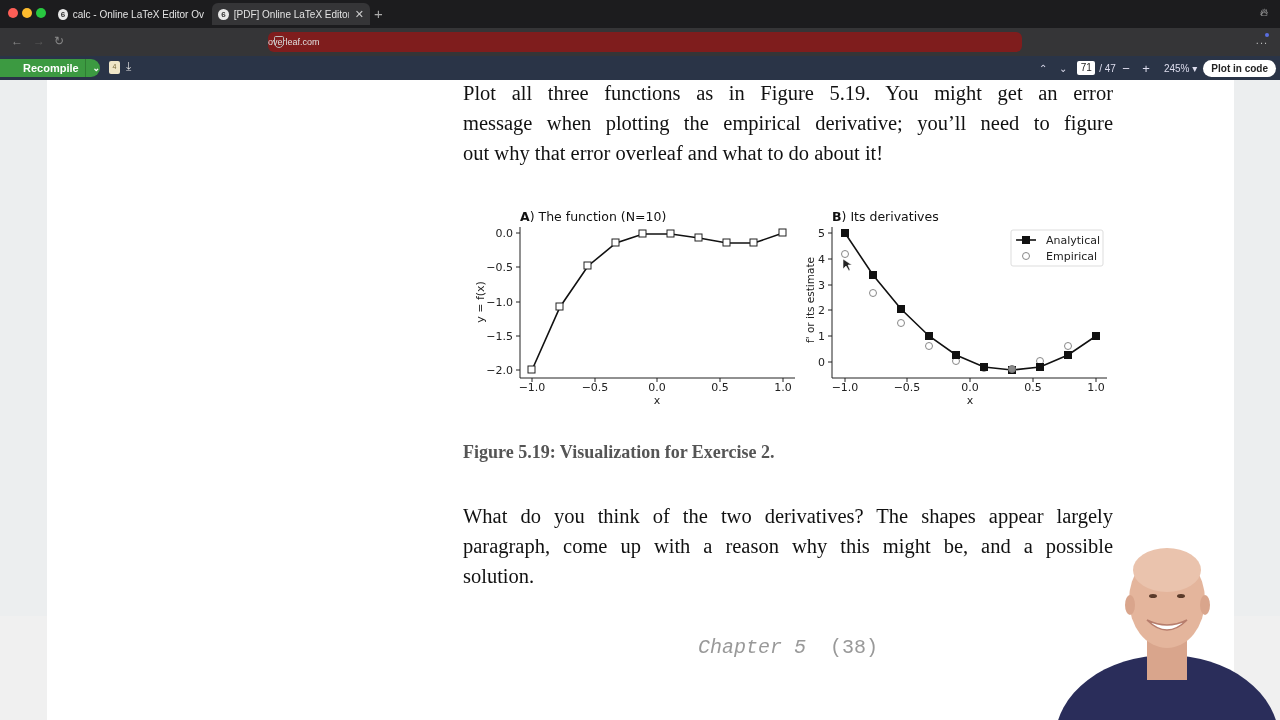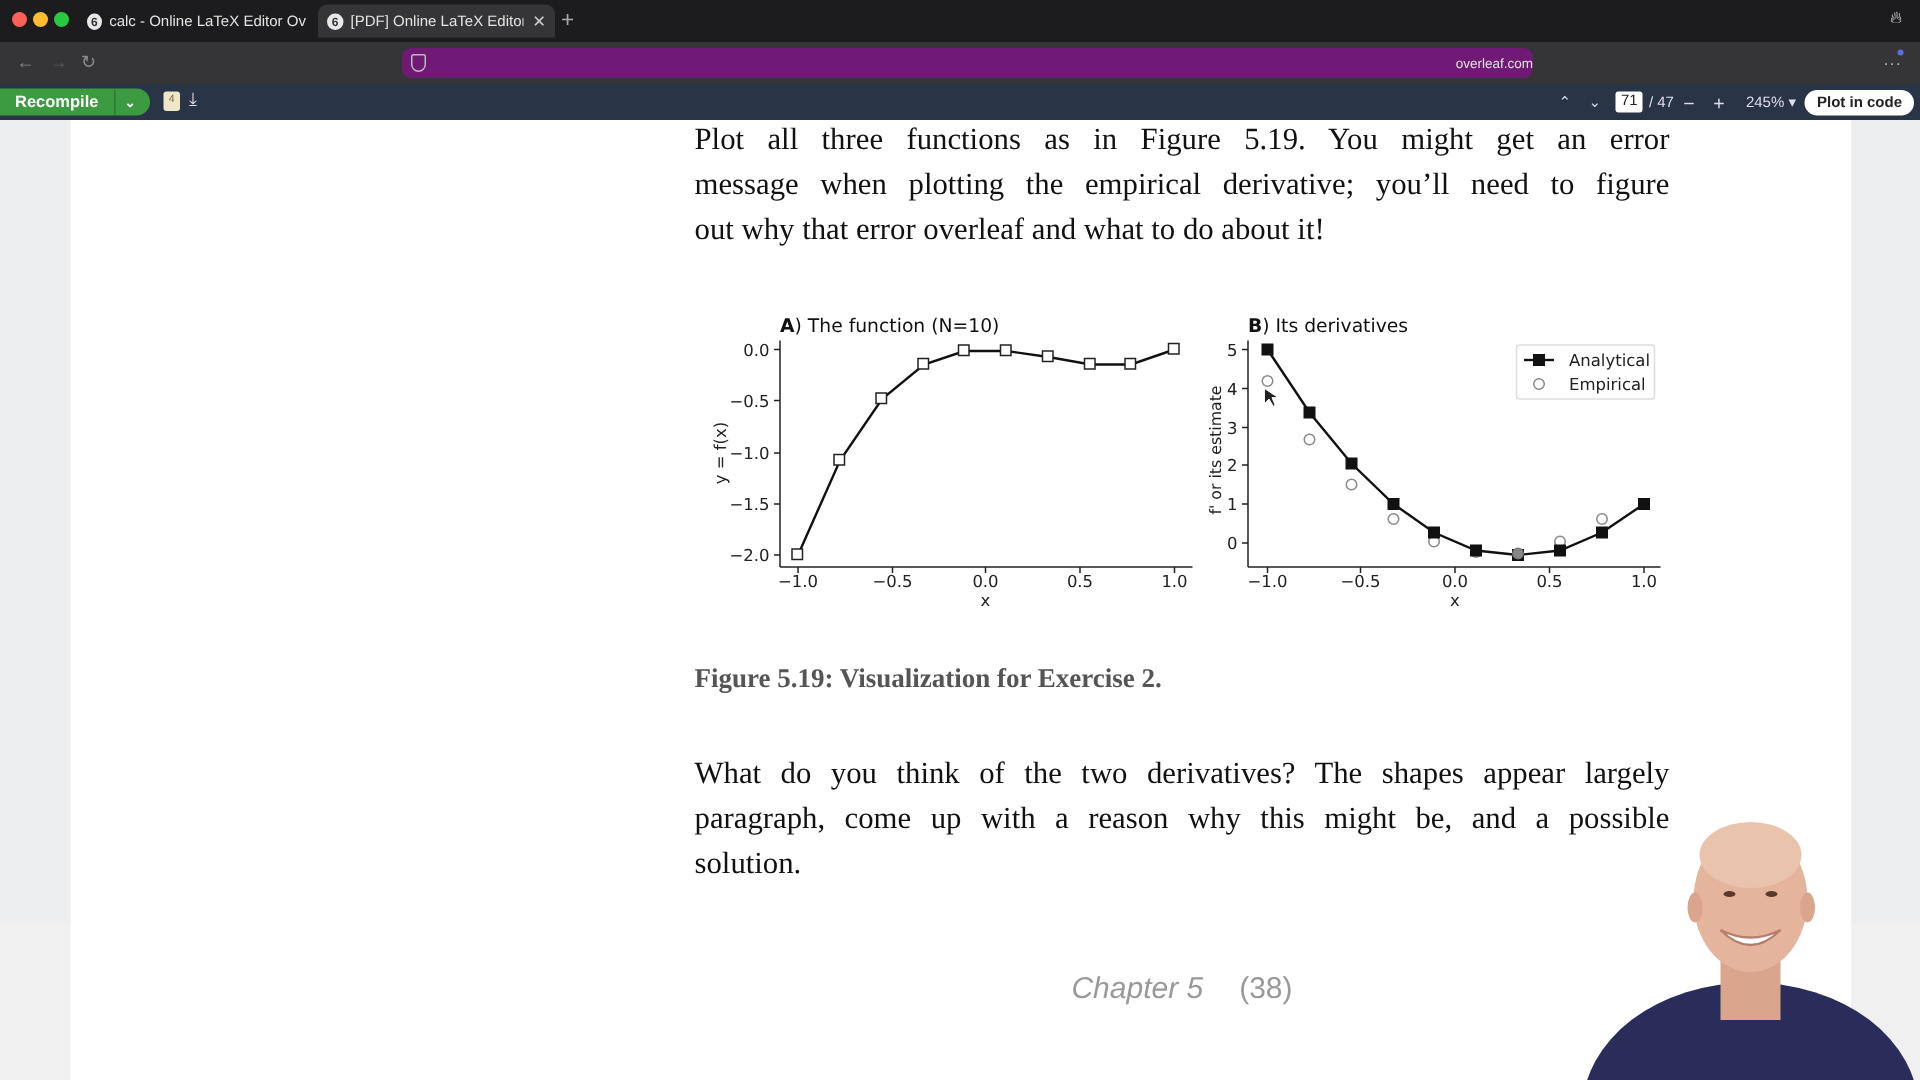--- a/index.html
+++ b/index.html
@@ -7,44 +7,44 @@
   .tabbar { position: absolute; left: 0; top: 0; width: 1280px; height: 28px; background: #1c1c1e; }
   .traffic { position: absolute; top: 8px; width: 10px; height: 10px; border-radius: 50%; }
   .tab { position: absolute; top: 3px; height: 22px; display: flex; align-items: center; font-size: 10px; color: #e3e3e3; padding: 0 6px; border-radius: 6px 6px 0 0; }
   .tab.active { background: #353537; }
   .tab .favicon { width: 11px; height: 11px; border-radius: 50%; background: #e8e8e8; color: #333; font-size: 8px; text-align: center; line-height: 11px; margin-right: 5px; font-weight: bold; }
   .tab .close { margin-left: 6px; color: #ccc; font-size: 11px; }
   .newtab { position: absolute; left: 374px; top: 5px; color: #aaa; font-size: 15px; }
   .flame { position: absolute; right: 12px; top: 6px; color: #ddd; font-size: 11px; }
   .navbar { position: absolute; left: 0; top: 28px; width: 1280px; height: 28px; background: #353537; }
   .navbtn { position: absolute; top: 6px; font-size: 12px; color: #8a8a8a; }
-  .urlbar { position: absolute; left: 268px; top: 4px; width: 754px; height: 20px; background: #701a75; border-radius: 6px; font-size: 9px; color: #e0e0e0; text-align: right; line-height: 20px; }
+  .urlbar { position: absolute; left: 268px; top: 4px; width: 754px; height: 20px; background: #7f1d1d; border-radius: 6px; font-size: 9px; color: #e0e0e0; text-align: left; line-height: 20px; }
   .shield { position: absolute; left: 6px; top: 4px; width: 10px; height: 12px; border: 1.4px solid #bbb; border-radius: 2px 2px 6px 6px; }
   .menu-dots { position: absolute; right: 12px; top: 6px; color: #bbb; font-size: 11px; letter-spacing: 1px; }
   .menu-dot-blue { position: absolute; right: 11px; top: 5px; width: 4px; height: 4px; border-radius: 50%; background: #5a6ee0; }
   .toolbar { position: absolute; left: 0; top: 56px; width: 1280px; height: 24px; background: #2a3447; }
   .recompile { position: absolute; left: 0; top: 3px; height: 18px; width: 100px; background: #3c9a41; border-radius: 0 9px 9px 0; color: #fff; font-size: 11px; font-weight: bold; display: flex; align-items: center; }
-  .recompile .lbl { padding-left: 10px; width: 76px; }
+  .recompile .lbl { padding-left: 10px; width: 76px; margin-left: 13px; }
   .recompile .caret { font-size: 9px; border-left: 1px solid #2f7d33; padding-left: 6px; height: 18px; line-height: 18px; }
   .logs-icon { position: absolute; left: 109px; top: 5px; width: 11px; height: 13px; background: #f0e6c8; border-radius: 2px; font-size: 7px; color: #7a6a3a; text-align: center; line-height: 12px; }
   .download-icon { position: absolute; left: 126px; top: 3px; color: #ddd; font-size: 12px; }
   .tb-right { position: absolute; right: 0; top: 0; height: 24px; display: flex; align-items: center; font-size: 10px; color: #dde; }
   .tb-right .chev { width: 20px; text-align: center; font-size: 10px; }
   .pageinput { width: 18px; height: 14px; background: #fff; color: #222; text-align: center; line-height: 14px; border-radius: 2px; margin-left: 4px; font-size: 10px; }
   .pagetotal { margin-left: 4px; margin-right: 0; }
   .zbtn { width: 20px; text-align: center; font-size: 13px; }
   .zoomlvl { margin-left: 8px; margin-right: 6px; }
   .showcode { background: #fff; color: #222; border-radius: 9px; height: 17px; line-height: 17px; padding: 0 8px; font-size: 10px; font-weight: bold; margin-right: 4px; }
   .viewer { position: absolute; left: 0; top: 80px; width: 1280px; height: 536px; background: #eceeef; }
   .page { position: absolute; left: 47px; top: 0; width: 1187px; height: 640px; background: #fff; }
   .para { position: absolute; left: 416px; width: 650px; font-family: "Liberation Serif", serif; font-size: 20.5px; line-height: 30px; color: #111; text-align: justify; }
   .para .line { display: block; white-space: nowrap; text-align-last: justify; }
   .para .line.last { text-align-last: left; }
   .caption { position: absolute; left: 416px; width: 650px; top: 362px; font-family: "Liberation Serif", serif; font-weight: bold; font-size: 18px; color: #555; }
-  .footer { position: absolute; left: 416px; width: 650px; top: 556px; text-align: center; font-family: Liberation Sans, sans-serif; font-style: italic; font-size: 20px; color: #999; margin-top: 12px; }
+  .footer { position: absolute; left: 416px; width: 650px; top: 556px; text-align: center; font-family: Liberation Mono, monospace; font-style: italic; font-size: 20px; color: #999; }
   .footer .num { font-style: normal; margin-left: 24px; }
   svg text { font-family: "DejaVu Sans", sans-serif; }
   .webcam { position: absolute; left: 1055px; top: 540px; width: 225px; height: 180px; overflow: hidden; }
 </style>
 </head>
 <body>
 
 <div class="tabbar">
   <div class="traffic" style="left:8px;background:#fe5f57;"></div>
   <div class="traffic" style="left:22px;background:#febc2e;"></div>

